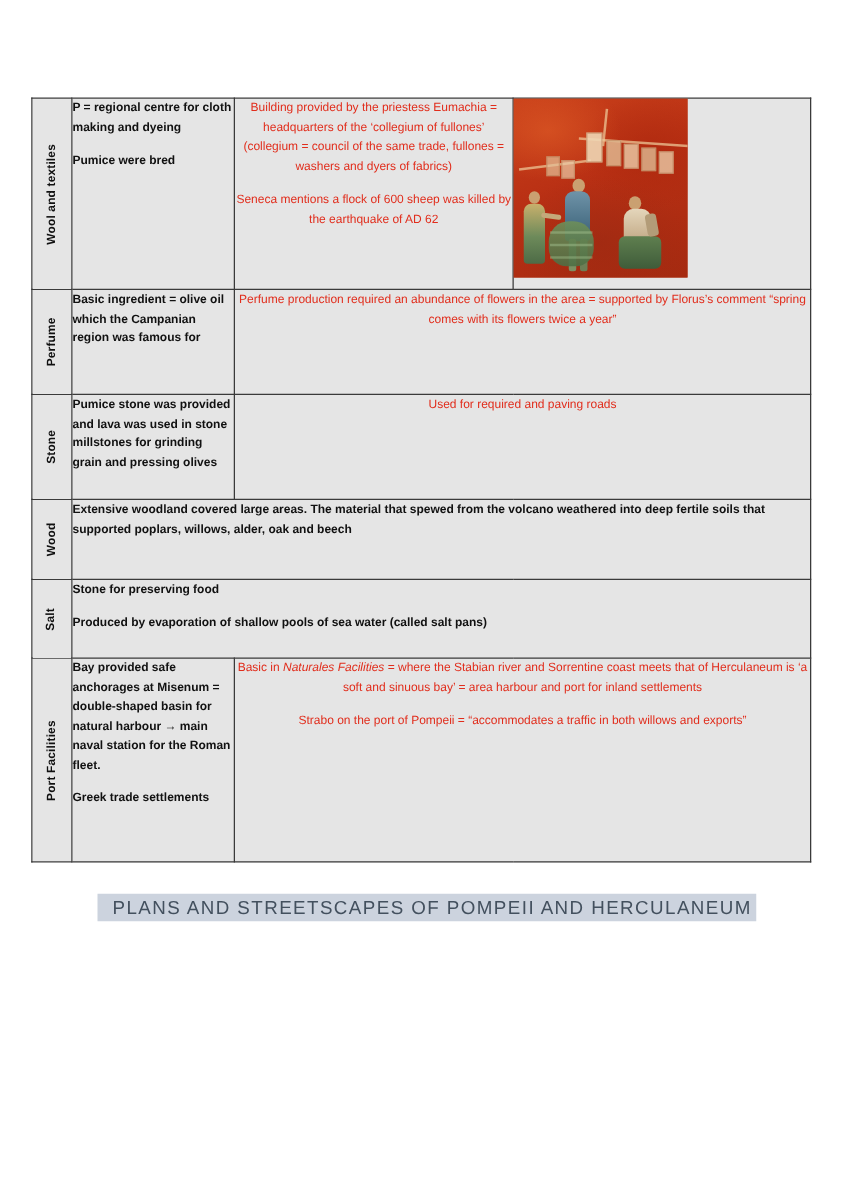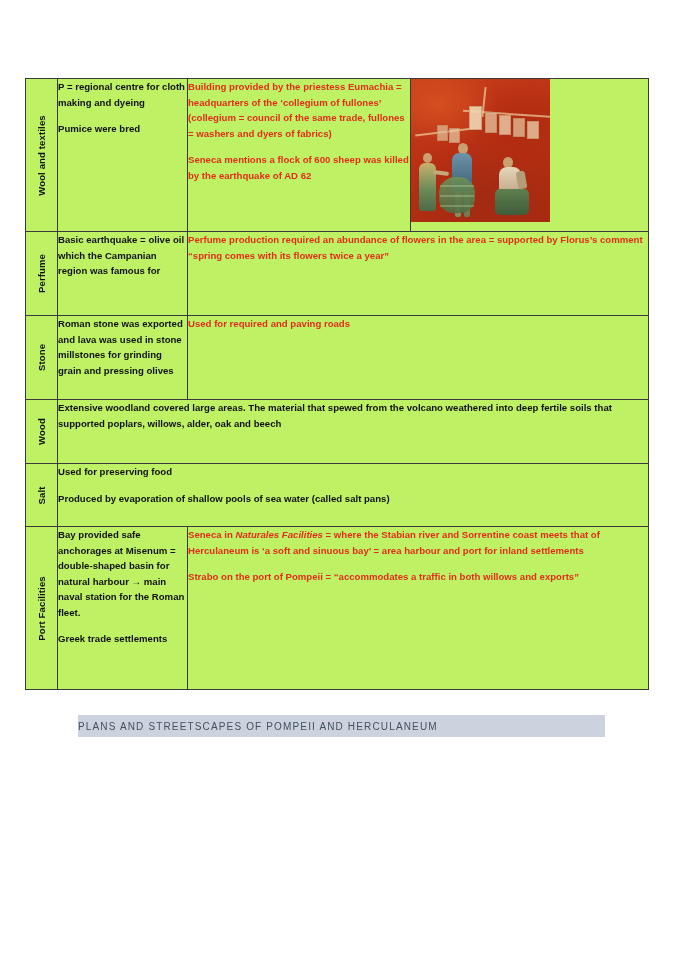--- a/index.html
+++ b/index.html
@@ -30,21 +30,21 @@
     left: 25px;
     top: 78px;
     width: 623px;
     border-collapse: collapse;
     table-layout: fixed;
   }
   .notes-table td {
     border: 1.4px solid #3a3a3a;
     vertical-align: top;
     padding: 0;
-    background: #bef264;
+    background: #e5e5e5;
   }
 
   
   .col-label   { width: 32px; }
   .col-notes   { width: 130px; }
   .col-source  { width: 223px; }
   .col-image   { width: 238px; }
 
   
   .cat-cell {
@@ -77,23 +77,24 @@
     line-height: 1.62;
     font-weight: bold;
     color: #111111;
     margin: 0 0 11px 0;
   }
   .blk:last-child { margin-bottom: 0; }
 
   .red {
     font-size: 9.6px;
     line-height: 1.62;
-    font-weight: bold;
+    font-weight: normal;
     color: #e12d1c;
     margin: 0 0 11px 0;
+    text-align: center;
   }
   .red:last-child { margin-bottom: 0; }
   .red em { font-style: italic; }
 
   .wide-pad {
     padding: 9px 10px 9px 9px;
   }
 
   
   .fresco-wrap {
@@ -137,23 +138,24 @@
     position: absolute;
     left: 78px;
     top: 715px;
     width: 527px;
     height: 22px;
     background: #ccd3de;
     display: flex;
     align-items: center;
   }
   .banner-text {
-    font-size: 10px;
+    font-size: 15px;
     letter-spacing: 1.15px;
     color: #43505e;
+    padding-left: 12px;
     white-space: nowrap;
   }
 </style>
 </head>
 <body>
 
 <div class="page">
 
   <table class="notes-table">
     <colgroup>
@@ -215,35 +217,35 @@
         </td>
       </tr>
 
       <tr>
         <td class="cat-cell" style="height:83px">
           <div class="cat-inner">
             <span class="cat-text">Perfume</span>
           </div>
         </td>
         <td class="cell-pad">
-          <p class="blk">Basic earthquake = olive oil which the Campanian region was famous for</p>
+          <p class="blk">Basic ingredient = olive oil which the Campanian region was famous for</p>
         </td>
         <td class="cell-pad" colspan="2">
           <p class="red">Perfume production required an abundance of flowers in the area = supported by Florus’s comment “spring comes with its flowers twice a year”</p>
         </td>
       </tr>
 
       <tr>
         <td class="cat-cell" style="height:83px">
           <div class="cat-inner">
             <span class="cat-text">Stone</span>
           </div>
         </td>
         <td class="cell-pad">
-          <p class="blk">Roman stone was exported and lava was used in stone millstones for grinding grain and pressing olives</p>
+          <p class="blk">Pumice stone was provided and lava was used in stone millstones for grinding grain and pressing olives</p>
         </td>
         <td class="cell-pad" colspan="2">
           <p class="red">Used for required and paving roads</p>
         </td>
       </tr>
 
       <tr>
         <td class="cat-cell" style="height:63px">
           <div class="cat-inner">
             <span class="cat-text">Wood</span>
@@ -254,38 +256,38 @@
         </td>
       </tr>
 
       <tr>
         <td class="cat-cell" style="height:62px">
           <div class="cat-inner">
             <span class="cat-text">Salt</span>
           </div>
         </td>
         <td class="wide-pad" colspan="3">
-          <p class="blk">Used for preserving food</p>
+          <p class="blk">Stone for preserving food</p>
           <p class="blk">Produced by evaporation of shallow pools of sea water (called salt pans)</p>
         </td>
       </tr>
 
       <tr>
         <td class="cat-cell" style="height:162px">
           <div class="cat-inner">
             <span class="cat-text">Port Facilities</span>
           </div>
         </td>
         <td class="cell-pad">
           <p class="blk">Bay provided safe anchorages at Misenum = double-shaped basin for natural harbour → main naval station for the Roman fleet.</p>
           <p class="blk">Greek trade settlements</p>
         </td>
         <td class="cell-pad" colspan="2">
           <p class="red">
-            <span>Seneca in </span><em>Naturales Facilities</em><span> = where the Stabian river and Sorrentine coast meets that of Herculaneum is ‘a soft and sinuous bay’ = area harbour and port for inland settlements</span>
+            <span>Basic in </span><em>Naturales Facilities</em><span> = where the Stabian river and Sorrentine coast meets that of Herculaneum is ‘a soft and sinuous bay’ = area harbour and port for inland settlements</span>
           </p>
           <p class="red">Strabo on the port of Pompeii = “accommodates a traffic in both willows and exports”</p>
         </td>
       </tr>
 
     </tbody>
   </table>
 
   <div class="banner">
     <span class="banner-text">PLANS AND STREETSCAPES OF POMPEII AND HERCULANEUM</span>

